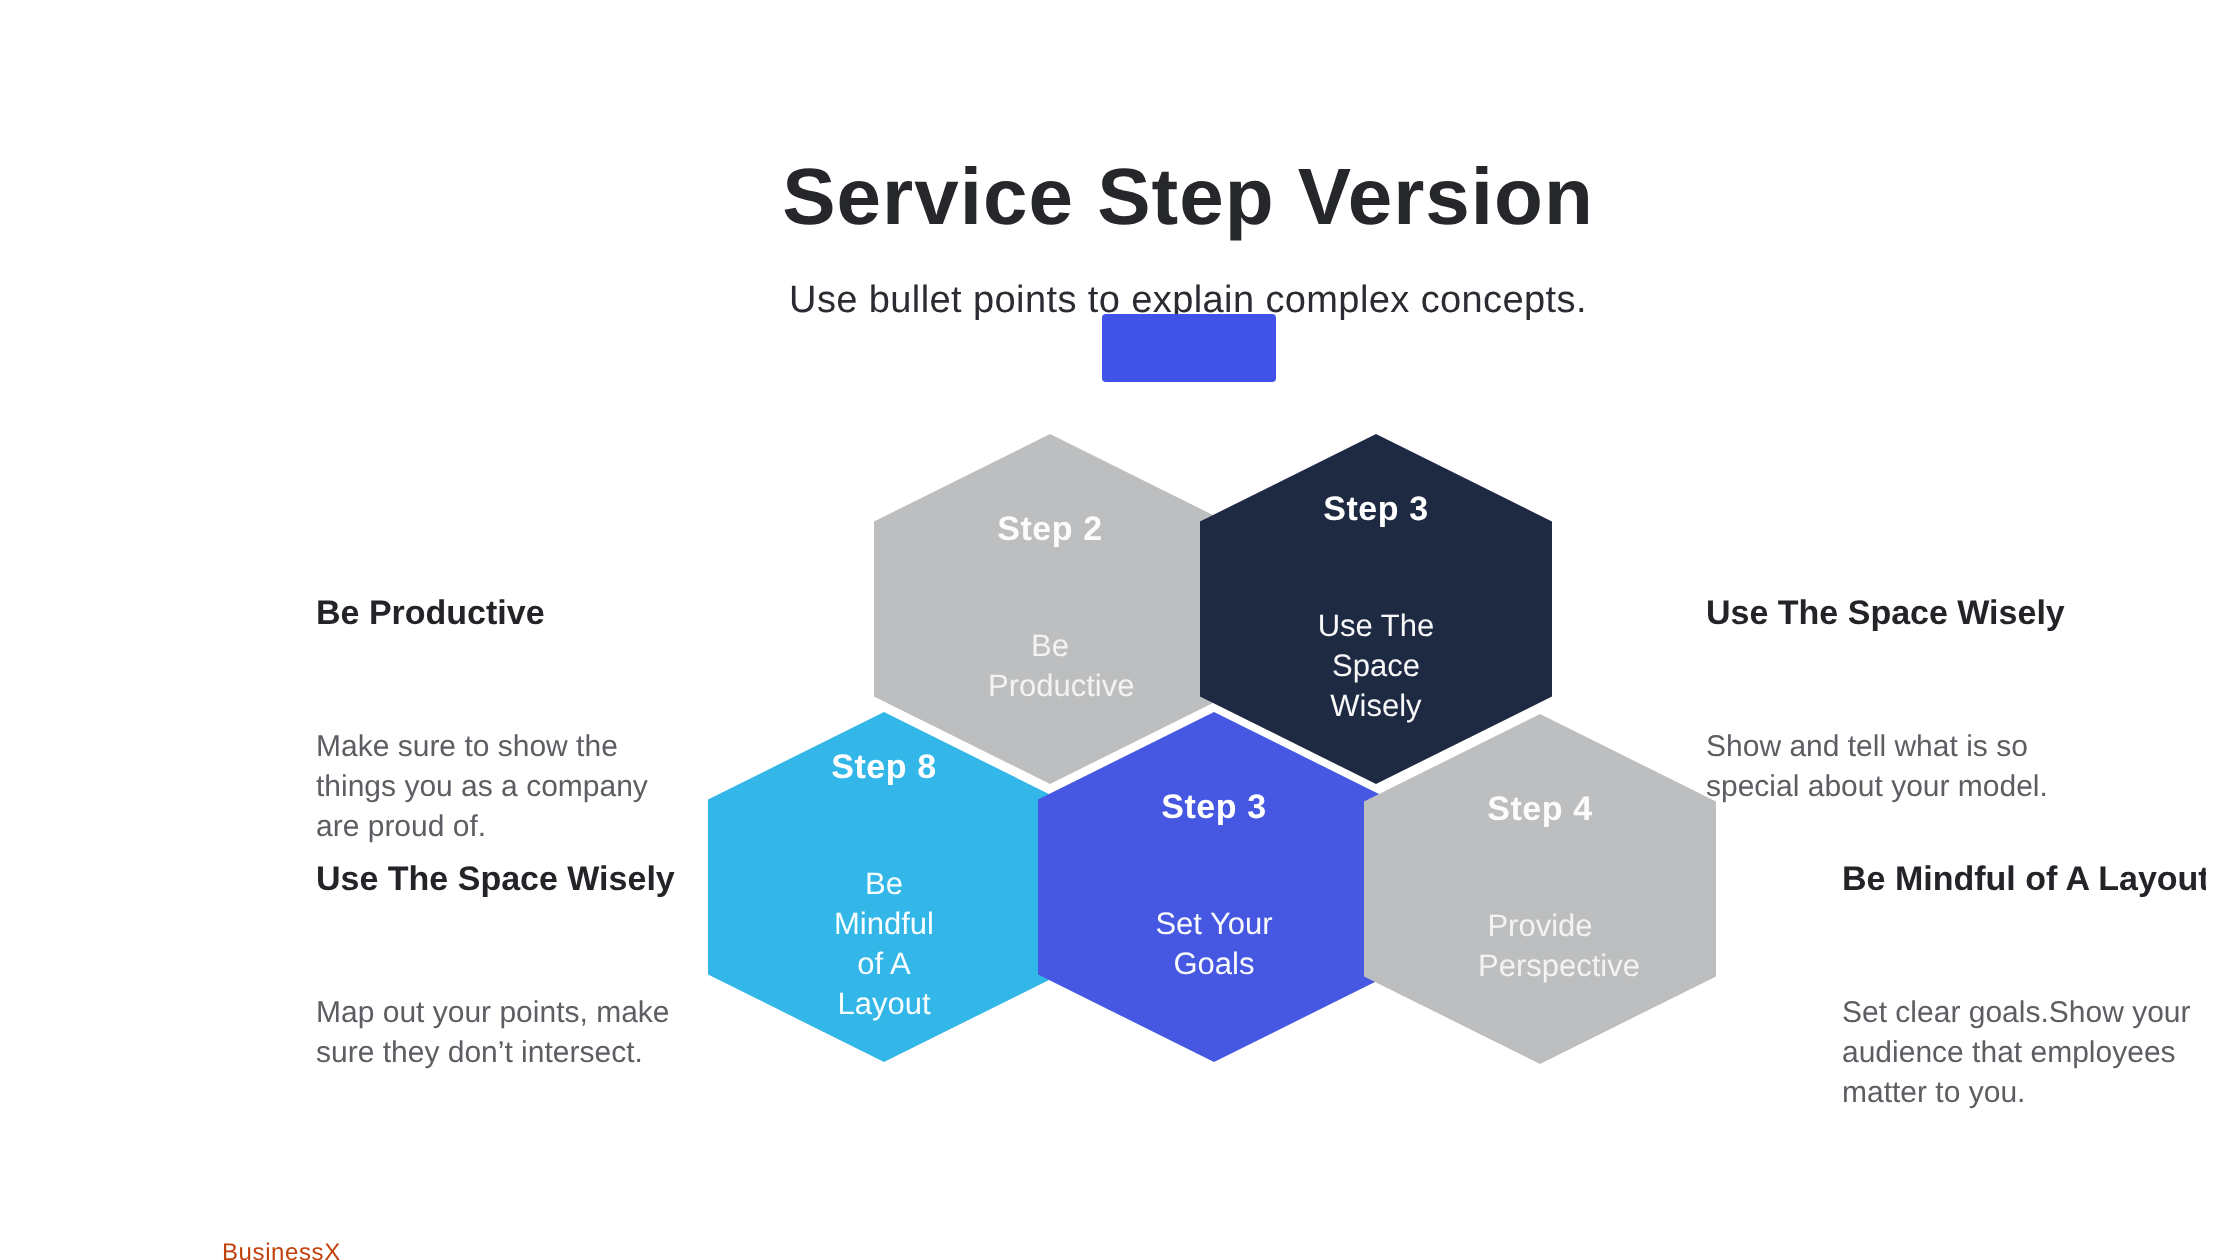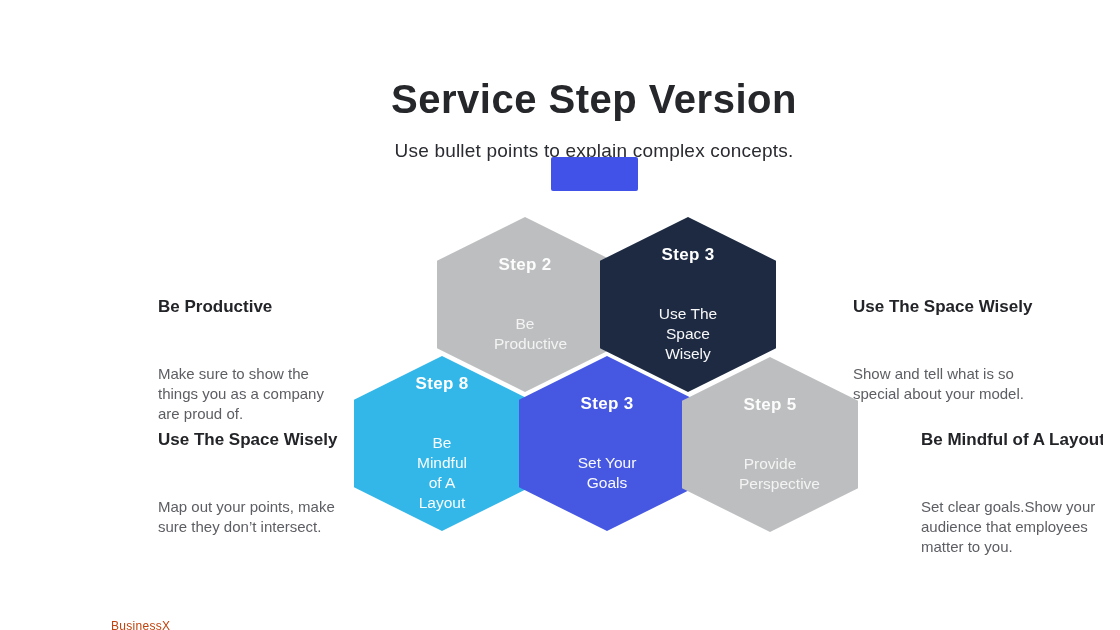--- a/index.html
+++ b/index.html
@@ -131,21 +131,21 @@
     <div class="step-number">Step 8</div>
     <div class="step-label">Be Mindful of A Layout</div>
   </div>
 
   <div class="hex hex-s3" style="background-color: rgb(70, 88, 226);">
     <div class="step-number">Step 3</div>
     <div class="step-label">Set Your Goals</div>
   </div>
 
   <div class="hex hex-s5 hex--gray" style="background-color: rgb(189, 190, 191);">
-    <div class="step-number">Step 5</div>
+    <div class="step-number">Step 4</div>
     <div class="step-label">Provide Perspective</div>
   </div>
 
   <div class="annotation pos-l1">
     <div class="ann-heading">Be Productive</div>
     <div class="ann-body">Make sure to show the things you as a company are proud of.</div>
   </div>
 
   <div class="annotation pos-l2">
     <div class="ann-heading">Use The Space Wisely</div>

